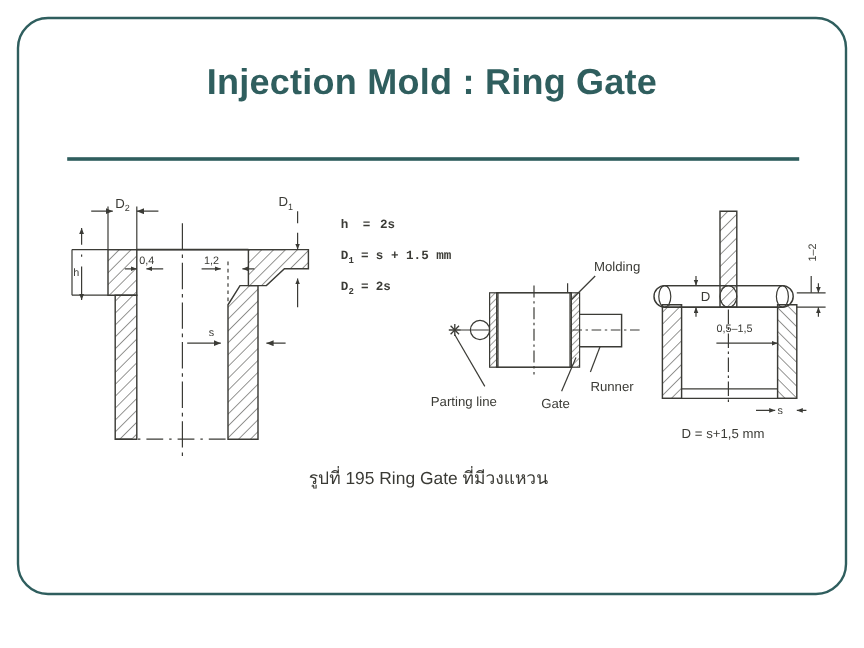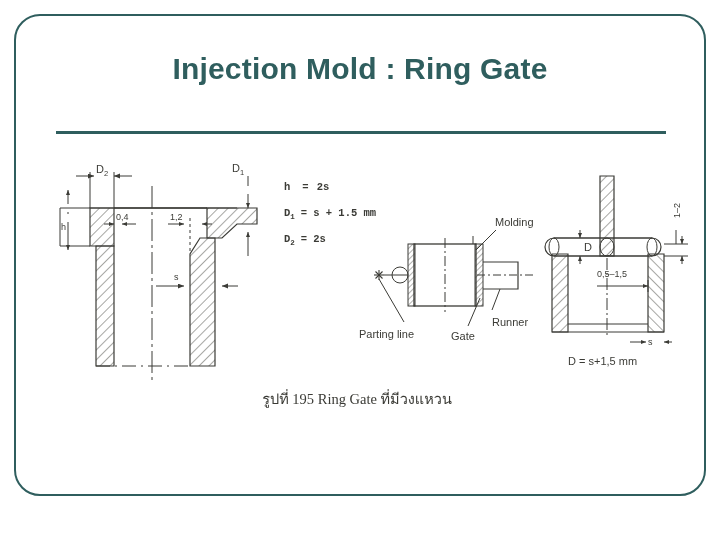--- a/index.html
+++ b/index.html
@@ -29,21 +29,21 @@
   }
   #figure-area{
     position:absolute;left:52px;top:146px;width:660px;height:240px;
   }
   #captions{
     position:absolute;left:40px;top:386px;width:640px;height:80px;
     display:flex;flex-direction:row;
   }
   .caption{
     flex:1;text-align:center;color:#3a3a35;
-    font-family:Liberation Serif, serif;
+    font-family:Liberation Sans, sans-serif;
     font-size:14.5px;line-height:26px;
   }
   .caption .cap-line{display:block;}
   .cap-left{padding-right:6px;}
   .cap-right{padding-left:4px;}
   svg{display:block;}
   .dk{stroke:#3b3b36;fill:none;}
   .thin{stroke-width:1;}
   .med{stroke-width:1.4;}
   .lbl{

